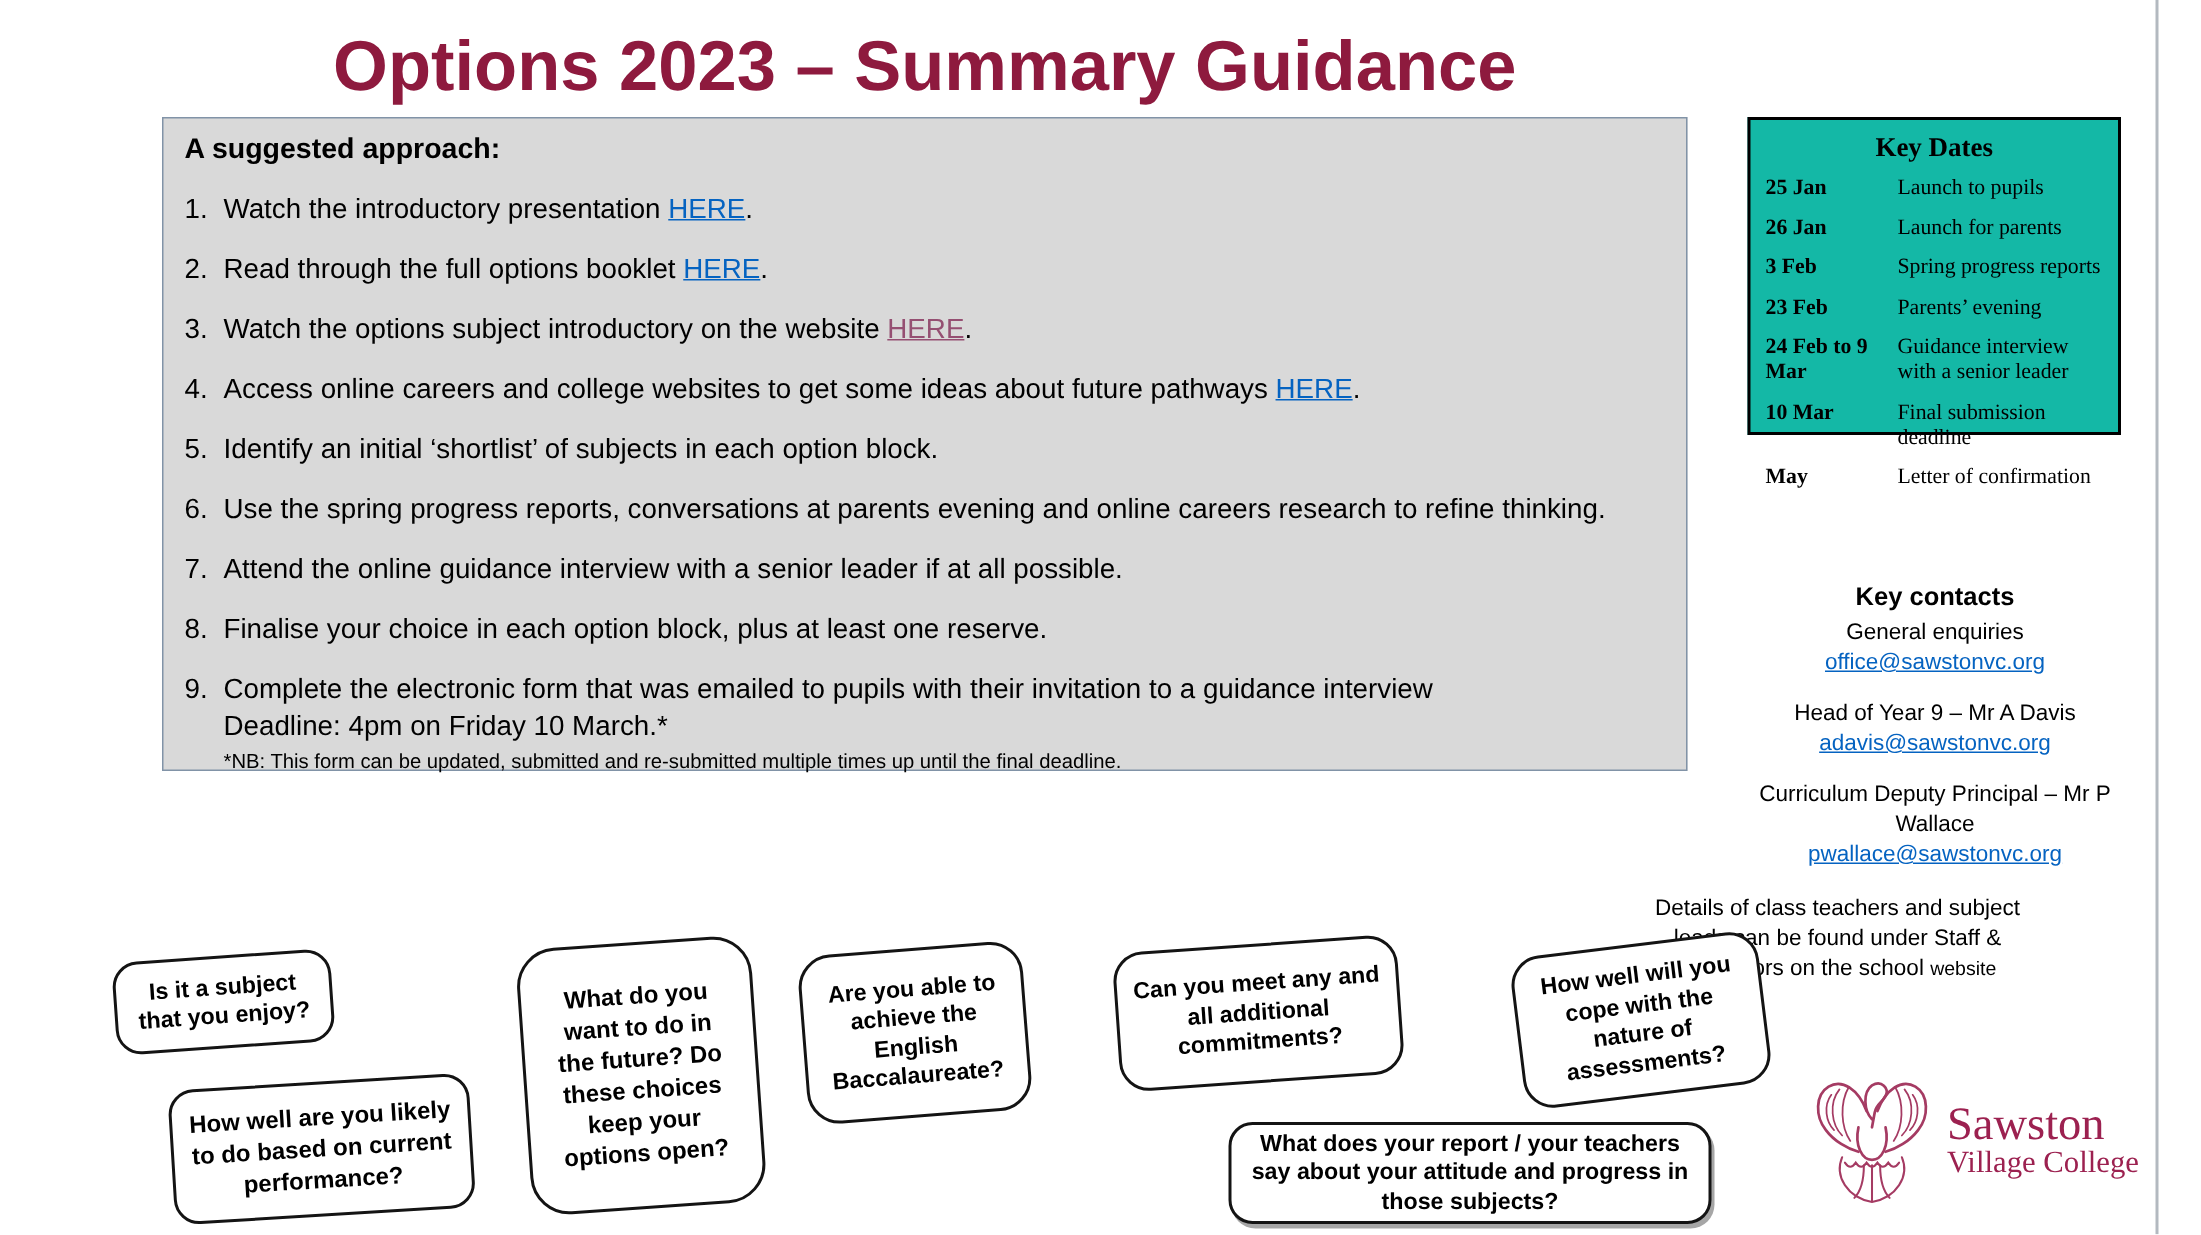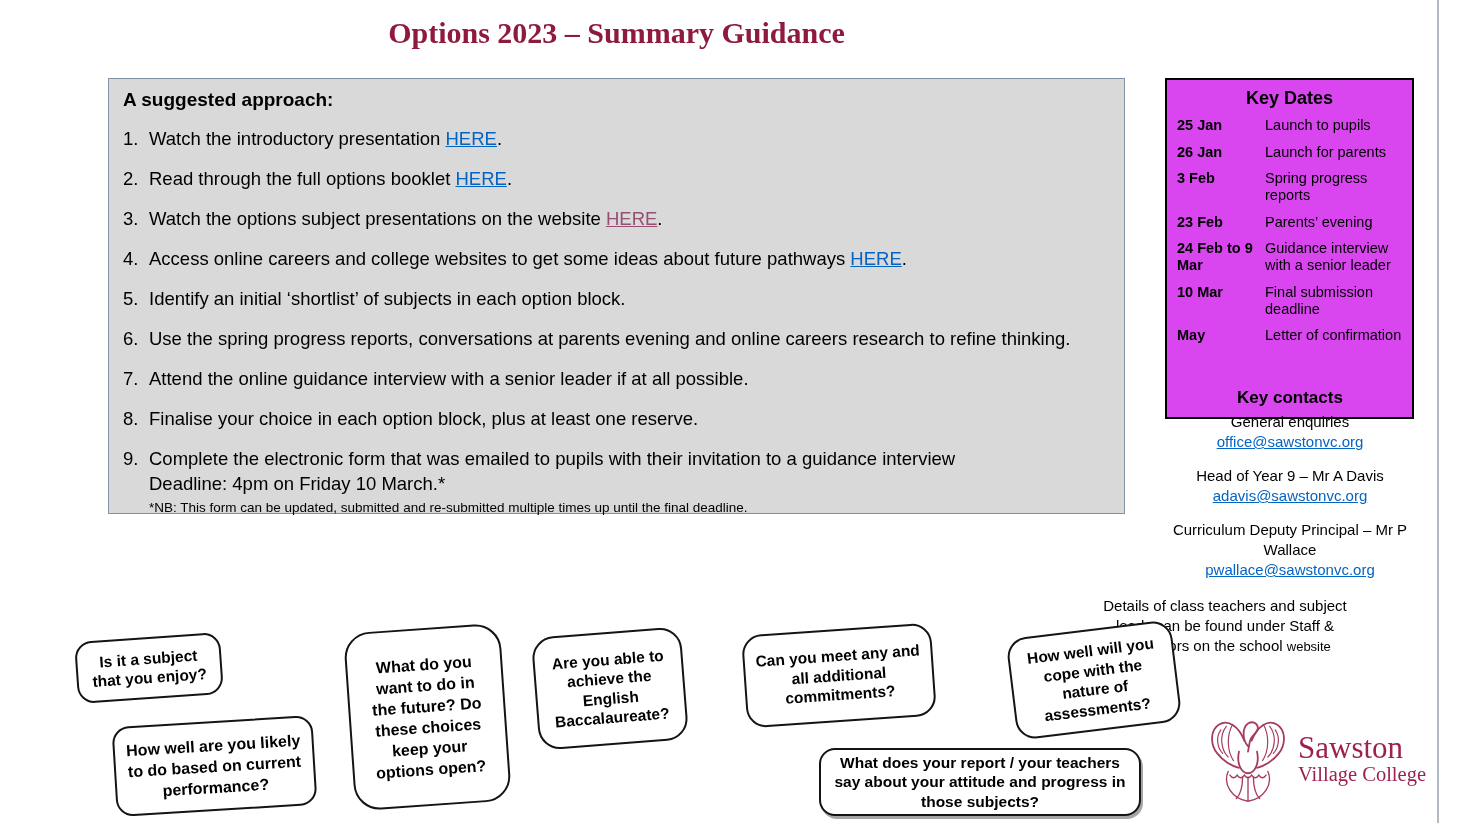--- a/index.html
+++ b/index.html
@@ -9,39 +9,39 @@
     --logo-color:#9C2150;
     --panel-fill:#D9D9D9;
     --panel-border:#8193A7;
   }
   *{box-sizing:border-box;}
   html,body{margin:0;padding:0;background:#fff;}
   body{font-family:"Liberation Sans",sans-serif;color:#000;}
   .page{position:relative;width:1467px;height:823px;background:#fff;overflow:hidden;}
 
   .page-title{position:absolute;left:108px;top:16px;width:1017px;margin:0;
-    text-align:center;font-size:30px;font-weight:bold;color:var(--accent);letter-spacing:0px;font-family:Liberation Serif, serif;}
+    text-align:center;font-size:47px;font-weight:bold;color:var(--accent);letter-spacing:0px;}
 
   
   .main-box{position:absolute;left:108px;top:78px;width:1017px;height:436px;
     background:var(--panel-fill);border:1px solid var(--panel-border);padding:9px 16px 0 14px;}
   .approach-heading{font-size:19px;font-weight:bold;line-height:24px;}
   .approach-list{margin-top:15px;}
   .item{display:flex;font-size:18.5px;line-height:24px;margin-bottom:16px;}
   .item .num{flex:none;width:26px;}
   .item .txt{flex:1;}
   a.here-link{color:var(--link);text-decoration:underline;cursor:pointer;}
   a.here-link.visited{color:var(--visited);}
   .deadline-line{margin-top:1px;}
   .bold{font-weight:normal;margin-top:36px;}
   .nb-note{font-size:13.5px;line-height:19px;margin-top:2px;}
 
   
-  .key-dates{position:absolute;left:1165px;top:78px;width:249px;height:341px;
-    background:#d946ef;border:2.5px solid #000;padding:7px 10px 0 10px;}
+  .key-dates{position:absolute;left:1165px;top:78px;width:249px;height:212px;
+    background:#14b8a6;border:2.5px solid #000;padding:7px 10px 0 10px;font-family:Liberation Serif, serif;}
   .kd-title{text-align:center;font-size:18px;font-weight:bold;line-height:22px;margin-bottom:8px;}
   .kd-row{display:flex;font-size:14.5px;line-height:17px;margin-bottom:9.5px;}
   .kd-date{flex:none;width:88px;font-weight:bold;}
   .kd-event{flex:1;}
 
   
   .contacts{position:absolute;left:1164px;top:388px;width:252px;text-align:center;
     font-size:15px;line-height:20px;}
   .kc-title{font-size:17px;font-weight:bold;margin-bottom:4px;}
   .kc-group{margin-bottom:14px;}
@@ -90,21 +90,21 @@
         <span class="txt"><span>Watch the introductory presentation </span><a class="here-link">HERE</a><span>.</span></span>
       </div>
 
       <div class="item">
         <span class="num">2.</span>
         <span class="txt"><span>Read through the full options booklet </span><a class="here-link">HERE</a><span>.</span></span>
       </div>
 
       <div class="item">
         <span class="num">3.</span>
-        <span class="txt"><span>Watch the options subject presentations on the website </span><a class="here-link visited">HERE</a><span>.</span></span>
+        <span class="txt"><span>Watch the options subject introductory on the website </span><a class="here-link visited">HERE</a><span>.</span></span>
       </div>
 
       <div class="item">
         <span class="num">4.</span>
         <span class="txt"><span>Access online careers and college websites to get some ideas about future pathways </span><a class="here-link">HERE</a><span>.</span></span>
       </div>
 
       <div class="item">
         <span class="num">5.</span>
         <span class="txt">Identify an initial ‘shortlist’ of subjects in each option block.</span>

